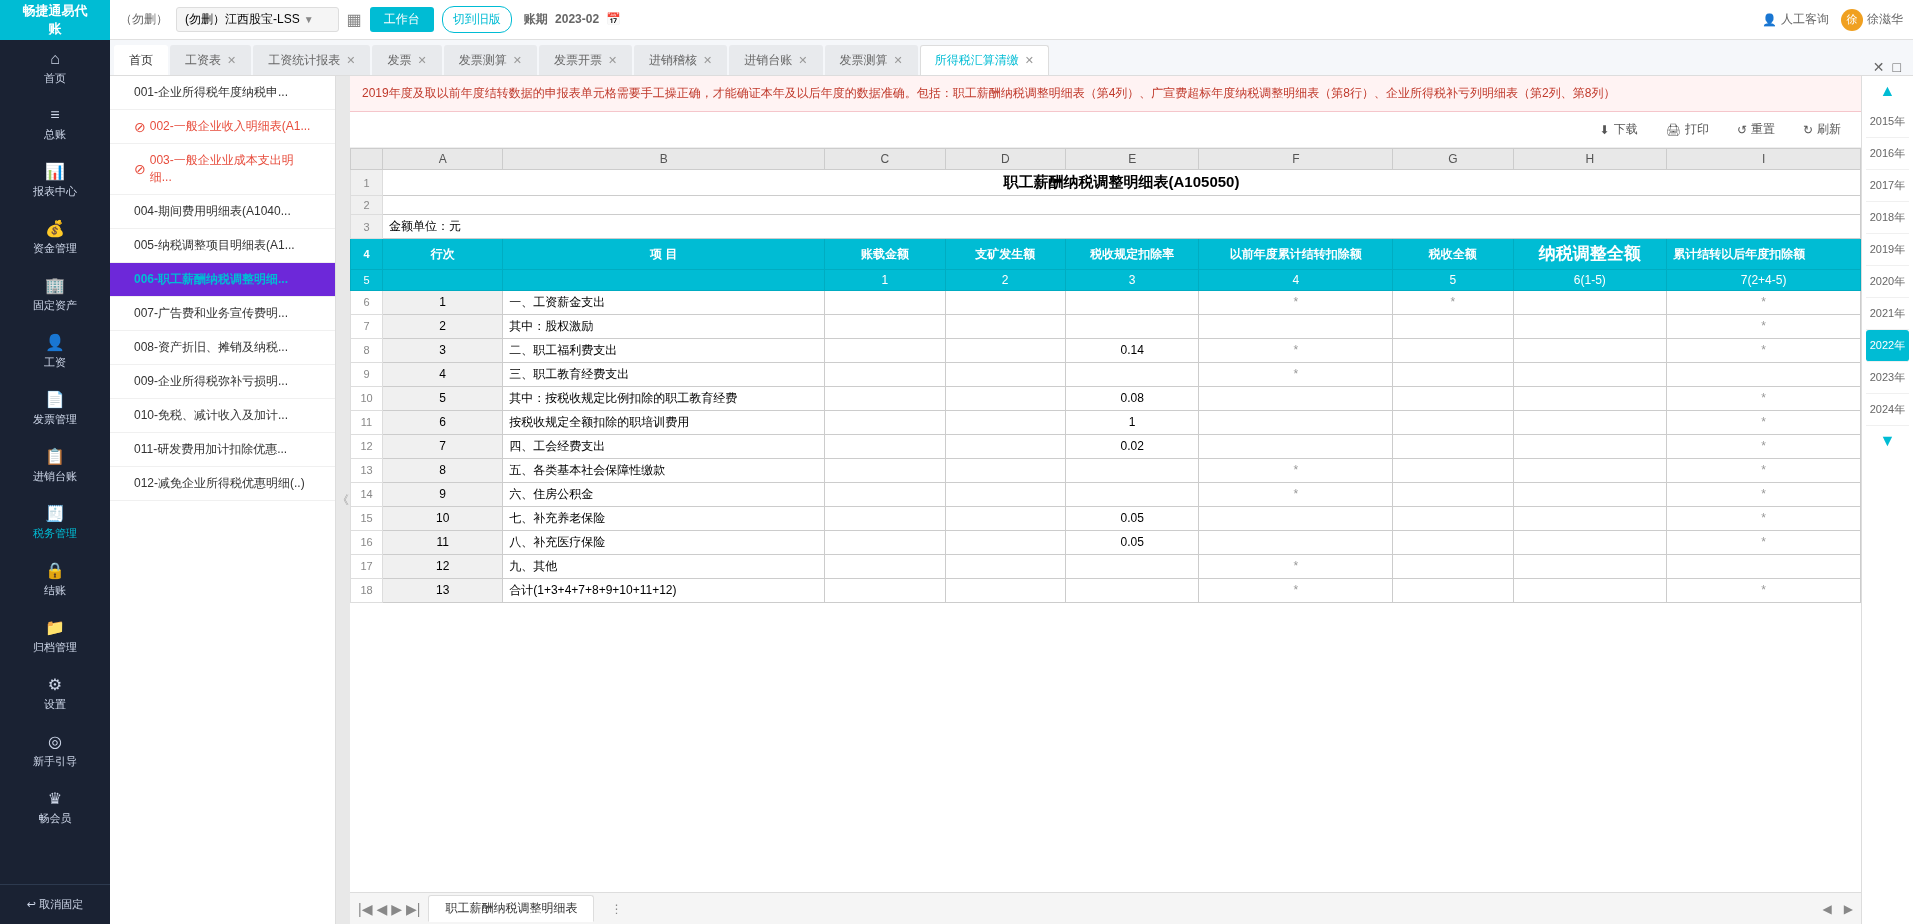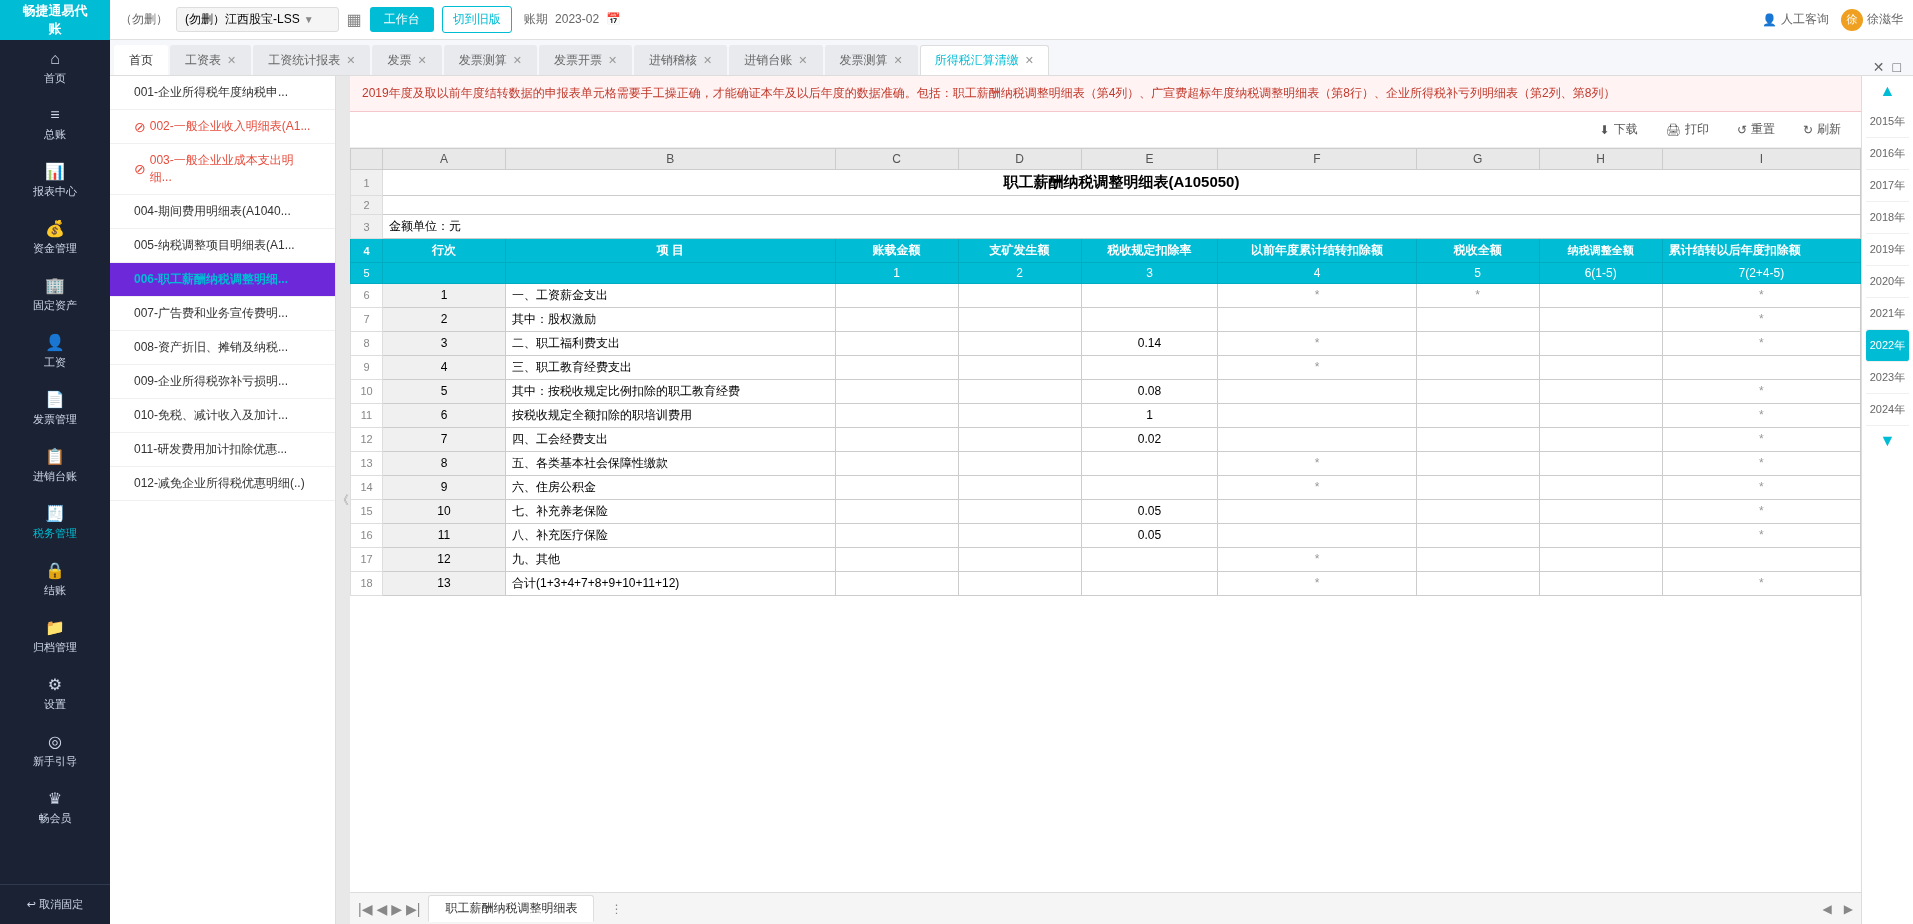--- a/index.html
+++ b/index.html
@@ -16,22 +16,22 @@
 
     
     .main { flex: 1; display: flex; flex-direction: column; overflow: hidden; }
 
     
     .topbar { height: 40px; background: white; display: flex; align-items: center; padding: 0 10px; border-bottom: 1px solid #e0e0e0; gap: 8px; }
     .topbar-company { color: #666; font-size: 12px; display: flex; align-items: center; gap: 4px; }
     .company-selector { background: #f5f5f5; border: 1px solid #ddd; border-radius: 3px; padding: 3px 24px 3px 8px; font-size: 12px; position: relative; display: inline-flex; align-items: center; gap: 4px; cursor: pointer; min-width: 140px; }
     .company-selector .arrow { font-size: 10px; color: #888; margin-left: auto; }
     .btn-workspace { background: #00bcd4; color: white; border: none; border-radius: 3px; padding: 4px 14px; font-size: 12px; cursor: pointer; }
-    .btn-old-version { background: white; border: 1px solid #00bcd4; color: #00bcd4; border-radius: 3px; padding: 4px 10px; font-size: 12px; cursor: pointer; }
-    .topbar-period { color: #666; font-size: 12px; margin-left: 4px; }
+    .btn-old-version { background: white; border: 1px solid #00bcd4; color: #00bcd4; border-radius: 12px; padding: 4px 10px; font-size: 12px; cursor: pointer; }
+    .topbar-period { color: #666; font-size: 12px; margin-left: 4px; font-weight: bold; }
     .topbar-right { margin-left: auto; display: flex; align-items: center; gap: 12px; color: #666; font-size: 12px; }
     .topbar-right .user { display: flex; align-items: center; gap: 4px; cursor: pointer; }
     .topbar-user-avatar { width: 22px; height: 22px; border-radius: 50%; background: #f0a020; display: flex; align-items: center; justify-content: center; color: white; font-size: 11px; }
 
     
     .tabbar { height: 36px; background: #f5f7fa; display: flex; align-items: flex-end; border-bottom: 1px solid #ddd; padding-left: 4px; overflow-x: auto; }
     .tab { padding: 6px 14px; font-size: 12px; cursor: pointer; border: 1px solid transparent; border-bottom: none; background: #e8eaed; color: #666; border-radius: 3px 3px 0 0; margin-right: 2px; display: flex; align-items: center; gap: 6px; white-space: nowrap; height: 30px; }
     .tab.active { background: white; color: #00bcd4; border-color: #ddd; border-bottom-color: white; }
     .tab.home { background: white; color: #333; }
     .tab-close { font-size: 11px; color: #999; cursor: pointer; }
@@ -313,21 +313,21 @@
                 </tr>
                 <tr class="header-row">
                   <td class="row-num">4</td>
                   <td style="min-width: 40px; text-align: center; background: rgb(0, 188, 212); color: white; font-weight: bold; font-size: 12px; white-space: normal; line-height: 1.4;">行次</td>
                   <td style="min-width: 200px; text-align: center; background: rgb(0, 188, 212); color: white; font-weight: bold; font-size: 12px; white-space: normal; line-height: 1.4;">项 目</td>
                   <td style="min-width: 90px; text-align: center; background: rgb(0, 188, 212); color: white; font-weight: bold; font-size: 12px; white-space: normal; line-height: 1.4;">账载金额</td>
                   <td style="min-width: 90px; text-align: center; background: rgb(0, 188, 212); color: white; font-weight: bold; font-size: 12px; white-space: normal; line-height: 1.4;">支矿发生额</td>
                   <td style="min-width: 100px; text-align: center; background: rgb(0, 188, 212); color: white; font-weight: bold; font-size: 12px; white-space: normal; line-height: 1.4;">税收规定扣除率</td>
                   <td style="min-width: 120px; text-align: center; background: rgb(0, 188, 212); color: white; font-weight: bold; font-size: 12px; white-space: normal; line-height: 1.4;">以前年度累计结转扣除额</td>
                   <td style="min-width: 90px; text-align: center; background: rgb(0, 188, 212); color: white; font-weight: bold; font-size: 12px; white-space: normal; line-height: 1.4;">税收全额</td>
-                  <td style="min-width: 90px; text-align: center; background: rgb(0, 188, 212); color: white; font-weight: bold; font-size: 11px; white-space: normal; line-height: 1.4; margin-top: 34px;">纳税调整全额</td>
+                  <td style="min-width: 90px; text-align: center; background: rgb(0, 188, 212); color: white; font-weight: bold; font-size: 17px; white-space: normal; line-height: 1.4; margin-top: 34px;">纳税调整全额</td>
                   <td style="min-width: 110px; text-align: left; background: rgb(0, 188, 212); color: white; font-weight: bold; font-size: 12px; white-space: normal; line-height: 1.4;">累计结转以后年度扣除额</td>
                 </tr>
                 <tr class="subheader-row">
                   <td class="row-num">5</td>
                   <td style="text-align: center; background: rgb(0, 188, 212); color: white;"></td>
                   <td style="text-align: center; background: rgb(0, 188, 212); color: white;"></td>
                   <td style="text-align: center; background: rgb(0, 188, 212); color: white;">1</td>
                   <td style="text-align: center; background: rgb(0, 188, 212); color: white;">2</td>
                   <td style="text-align: center; background: rgb(0, 188, 212); color: white;">3</td>
                   <td style="text-align: center; background: rgb(0, 188, 212); color: white;">4</td>

